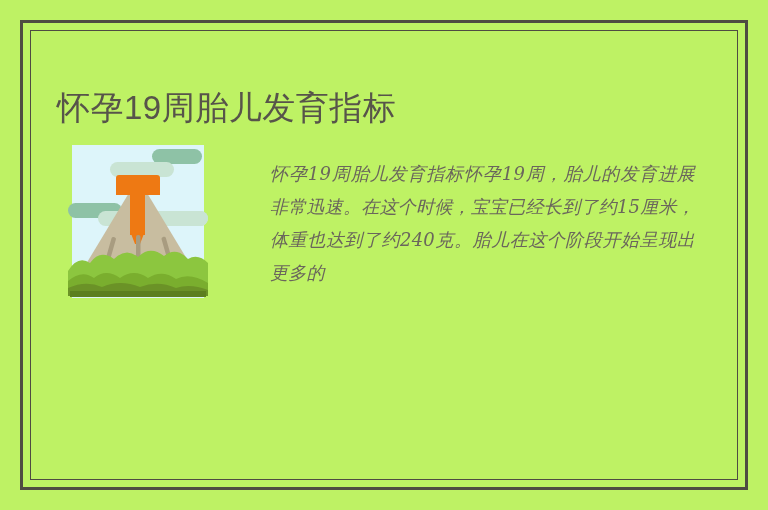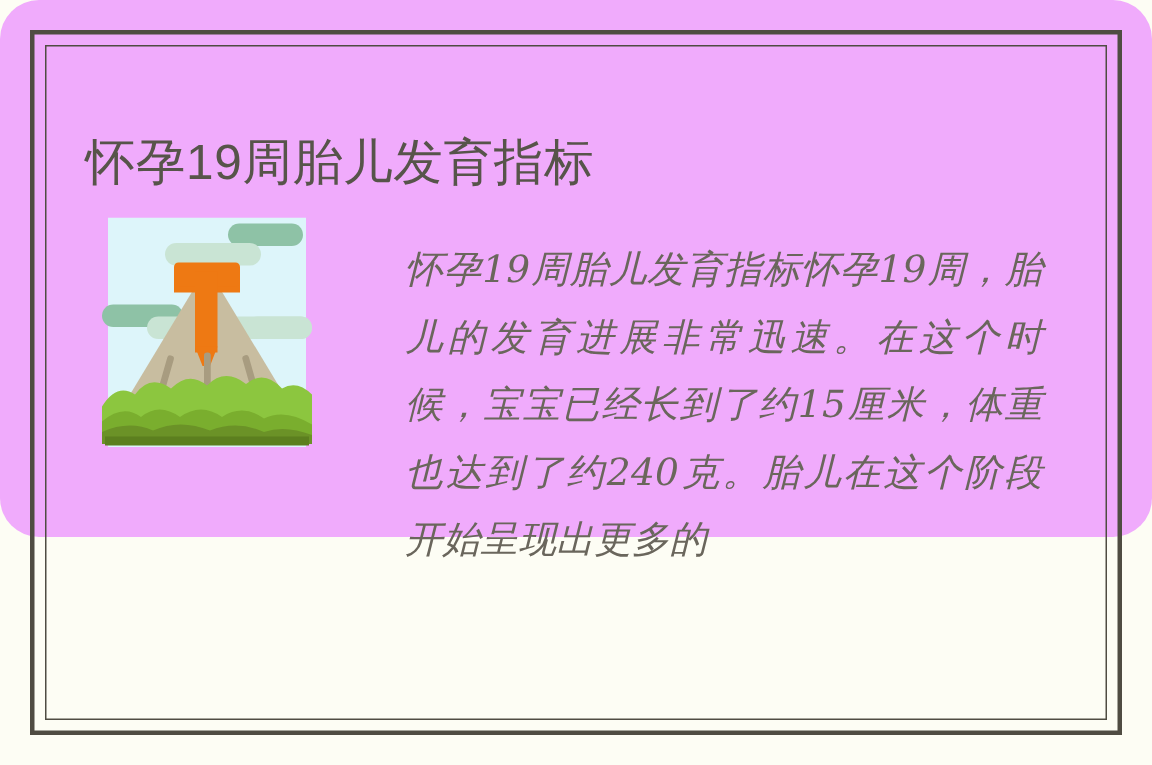--- a/index.html
+++ b/index.html
@@ -10,24 +10,23 @@
     width: 768px;
     height: 510px;
     background: #fdfdf4;
     font-family: "Liberation Sans", "DejaVu Sans", sans-serif;
     overflow: hidden;
   }
 
   #page {
     position: relative;
     width: 768px;
-    height: 358px;
-    background: #f0abfc;
+    height: 510px;
+    background: #bef264;
     box-sizing: border-box;
-    border-radius: 26px;
   }
 
   
   #outer-frame {
     position: absolute;
     left: 20px;
     top: 20px;
     width: 728px;
     height: 470px;
     border: 3px solid #4f4c42;
@@ -84,22 +83,22 @@
     width: 140px;
     height: 153px;
   }
 
   #paragraph {
     position: absolute;
     left: 202px;
     top: 0px;
     width: 425px;
     font-family: "DejaVu Serif", "Liberation Serif", serif;
-    font-size: 25px;
-    line-height: 45px;
+    font-size: 18px;
+    line-height: 33px;
     color: #6a665c;
     text-align: justify;
     text-justify: inter-character;
     letter-spacing: 0.2px;
     font-style: italic;
     margin-top: 17px;
   }
 
   .wm {
     position: absolute;

